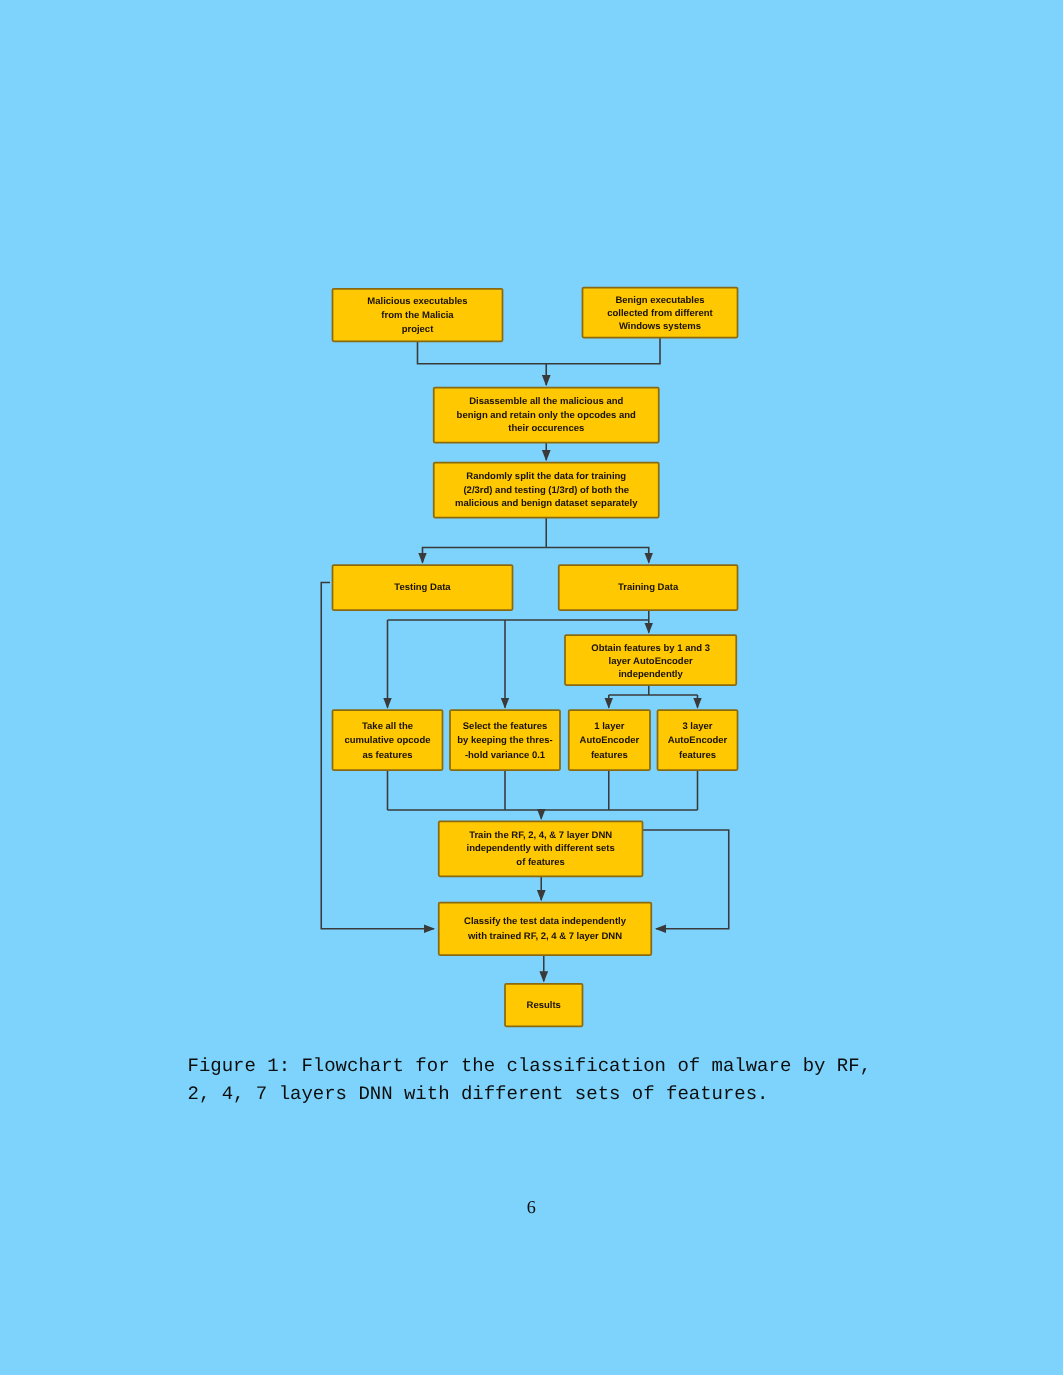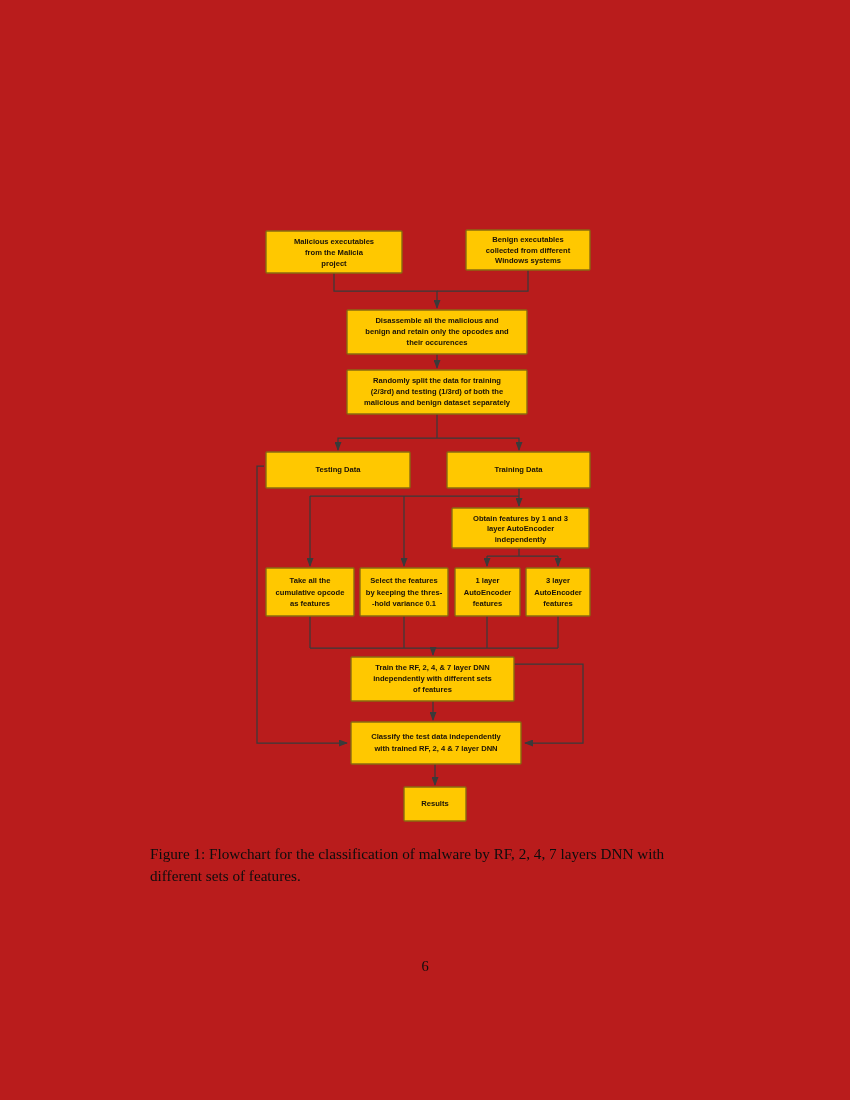--- a/index.html
+++ b/index.html
@@ -10,21 +10,21 @@
   body {
     width: 850px;
     height: 1100px;
     position: relative;
     font-family: "Liberation Serif", serif;
     overflow: hidden;
   }
   .page {
     position: absolute;
     inset: 0;
-    background: #b91c1c;
+    background: #7dd3fc;
   }
   #flowchart {
     position: absolute;
     left: 0;
     top: 0;
     width: 850px;
     height: 840px;
   }
   .node-box {
     fill: #ffc800;
@@ -42,21 +42,21 @@
   .edge {
     fill: none;
     stroke: #3a3a3a;
     stroke-width: 1.25;
   }
   .caption {
     position: absolute;
     left: 150px;
     top: 843px;
     width: 560px;
-    font-family: Liberation Serif, serif;
+    font-family: Liberation Mono, monospace;
     font-size: 15.2px;
     line-height: 1.42;
     color: #0d0d0d;
     text-align: left;
   }
   .page-number {
     position: absolute;
     left: 0;
     right: 0;
     top: 958px;

